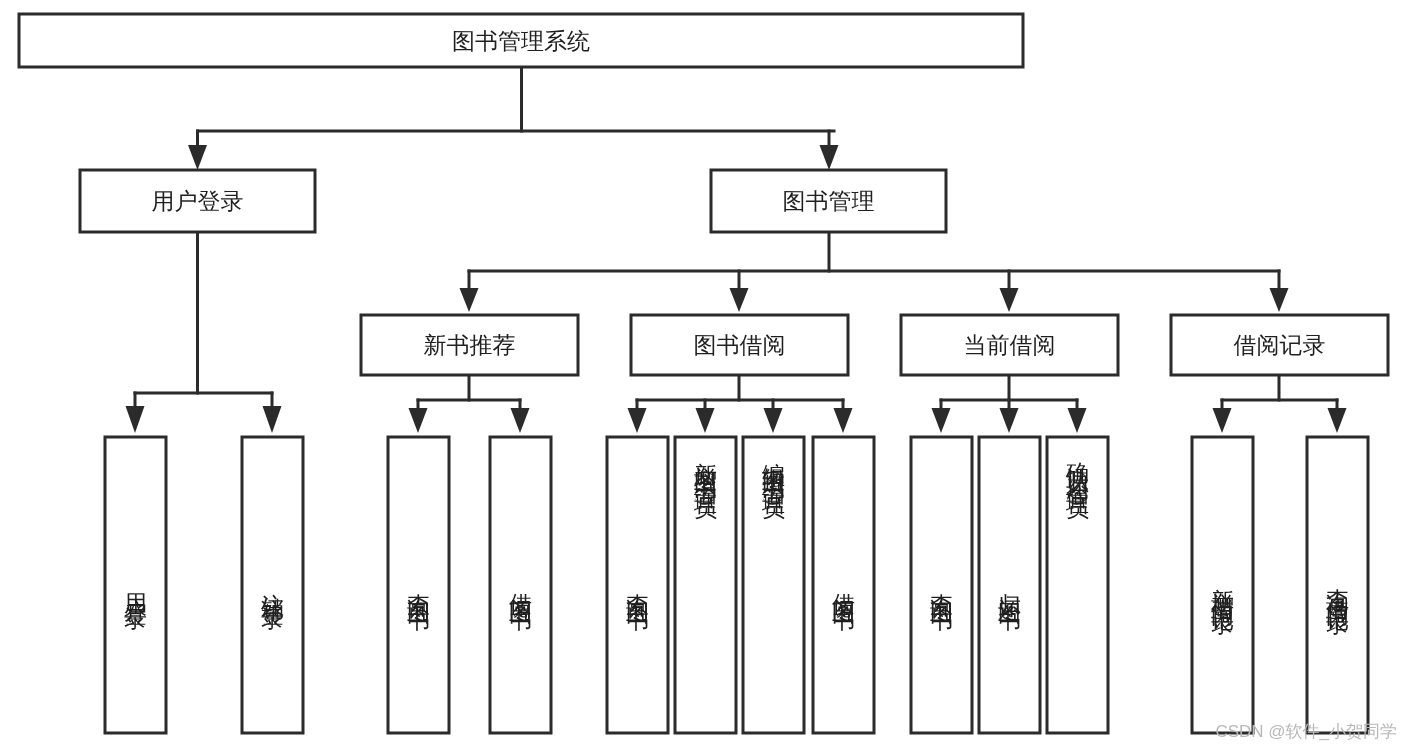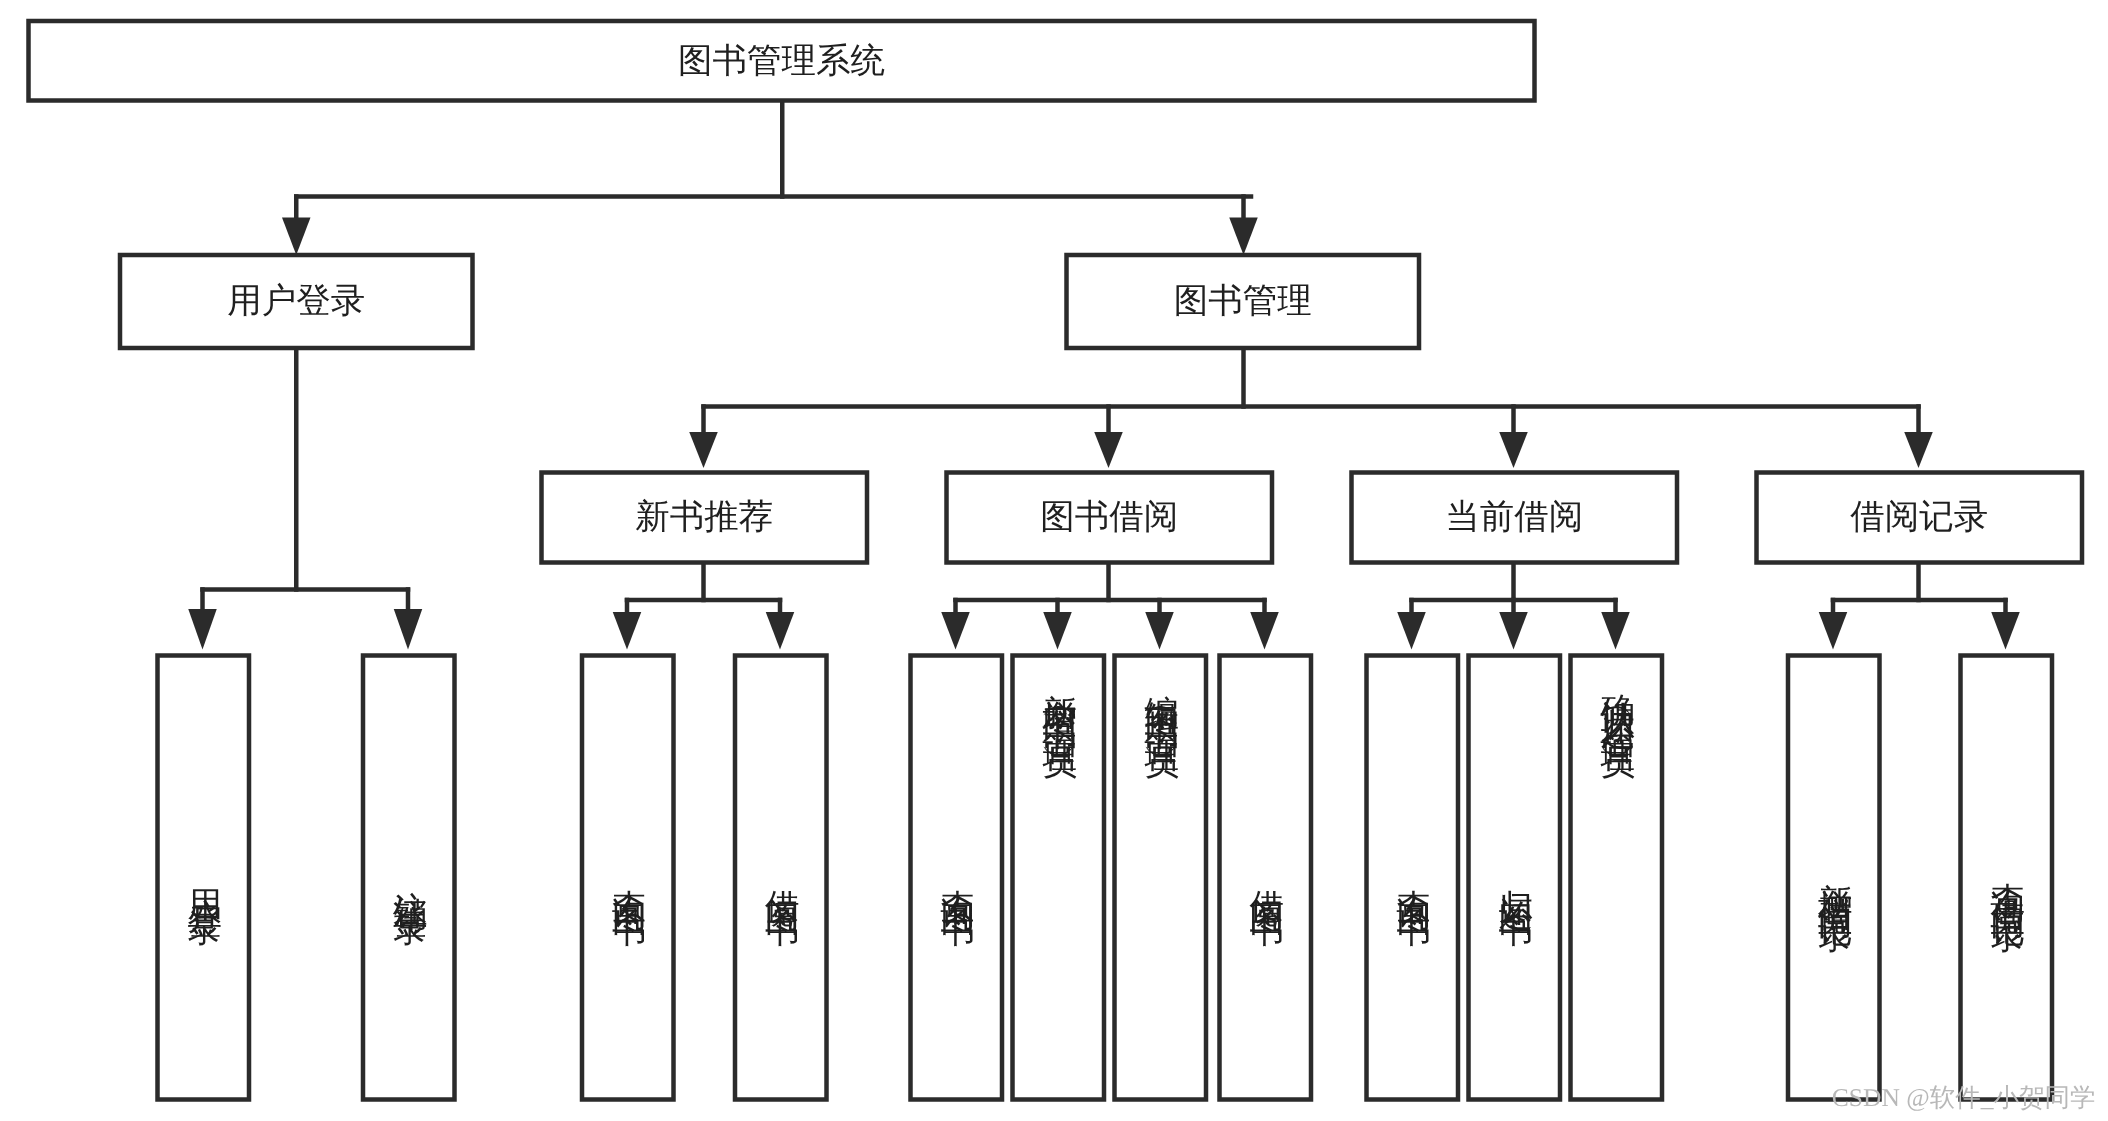--- a/index.html
+++ b/index.html
@@ -38,21 +38,21 @@
     white-space:nowrap;
     font-family:"DejaVu Sans","Liberation Sans",sans-serif;
   }
   .leaf-wrap.centered{align-items:center;}
   #watermark{
     position:absolute;
     right:8px;
     bottom:4px;
     font-size:17px;
     color:#b8b8b8;
-    font-family:Liberation Serif, serif;
+    font-family:Liberation Sans, sans-serif;
     white-space:nowrap;
     user-select:none;
   }
 </style>
 </head>
 <body>
 
 <svg id="diagram" viewBox="0 0 1405 747">
   <defs></defs>
 

